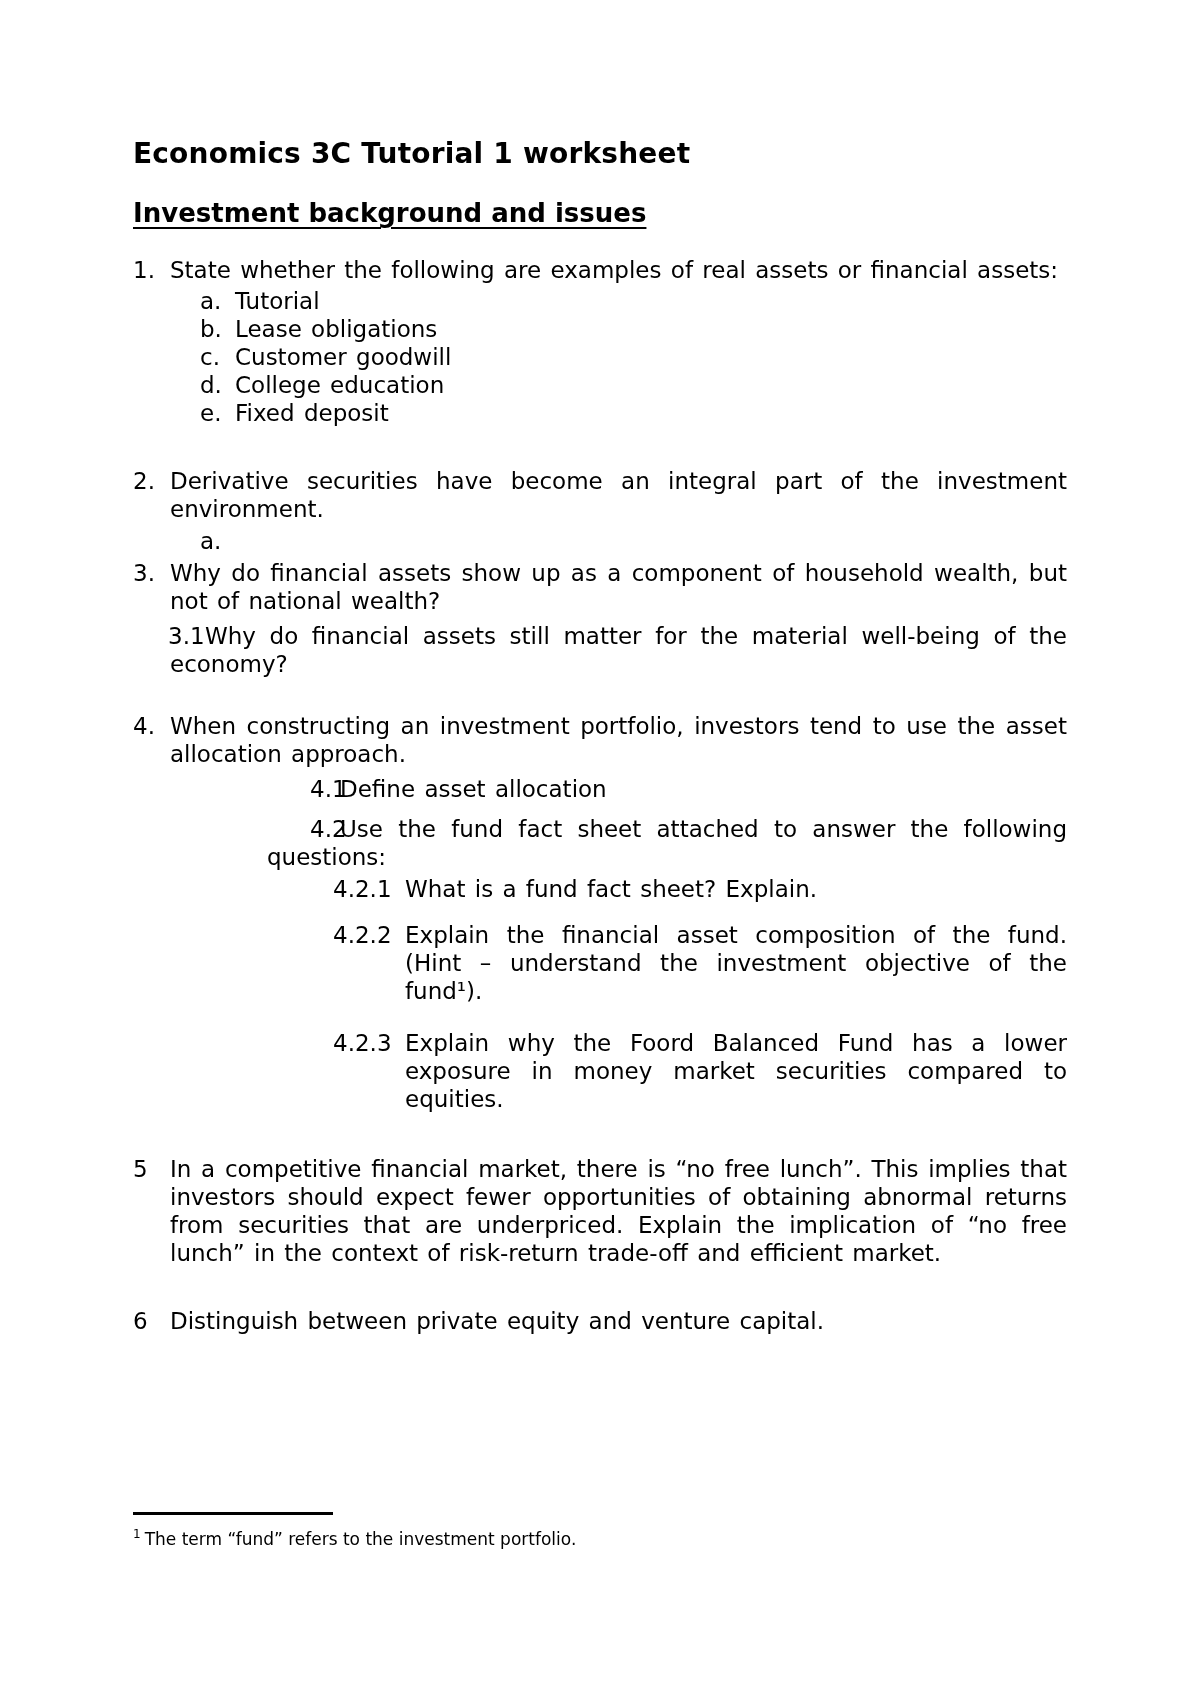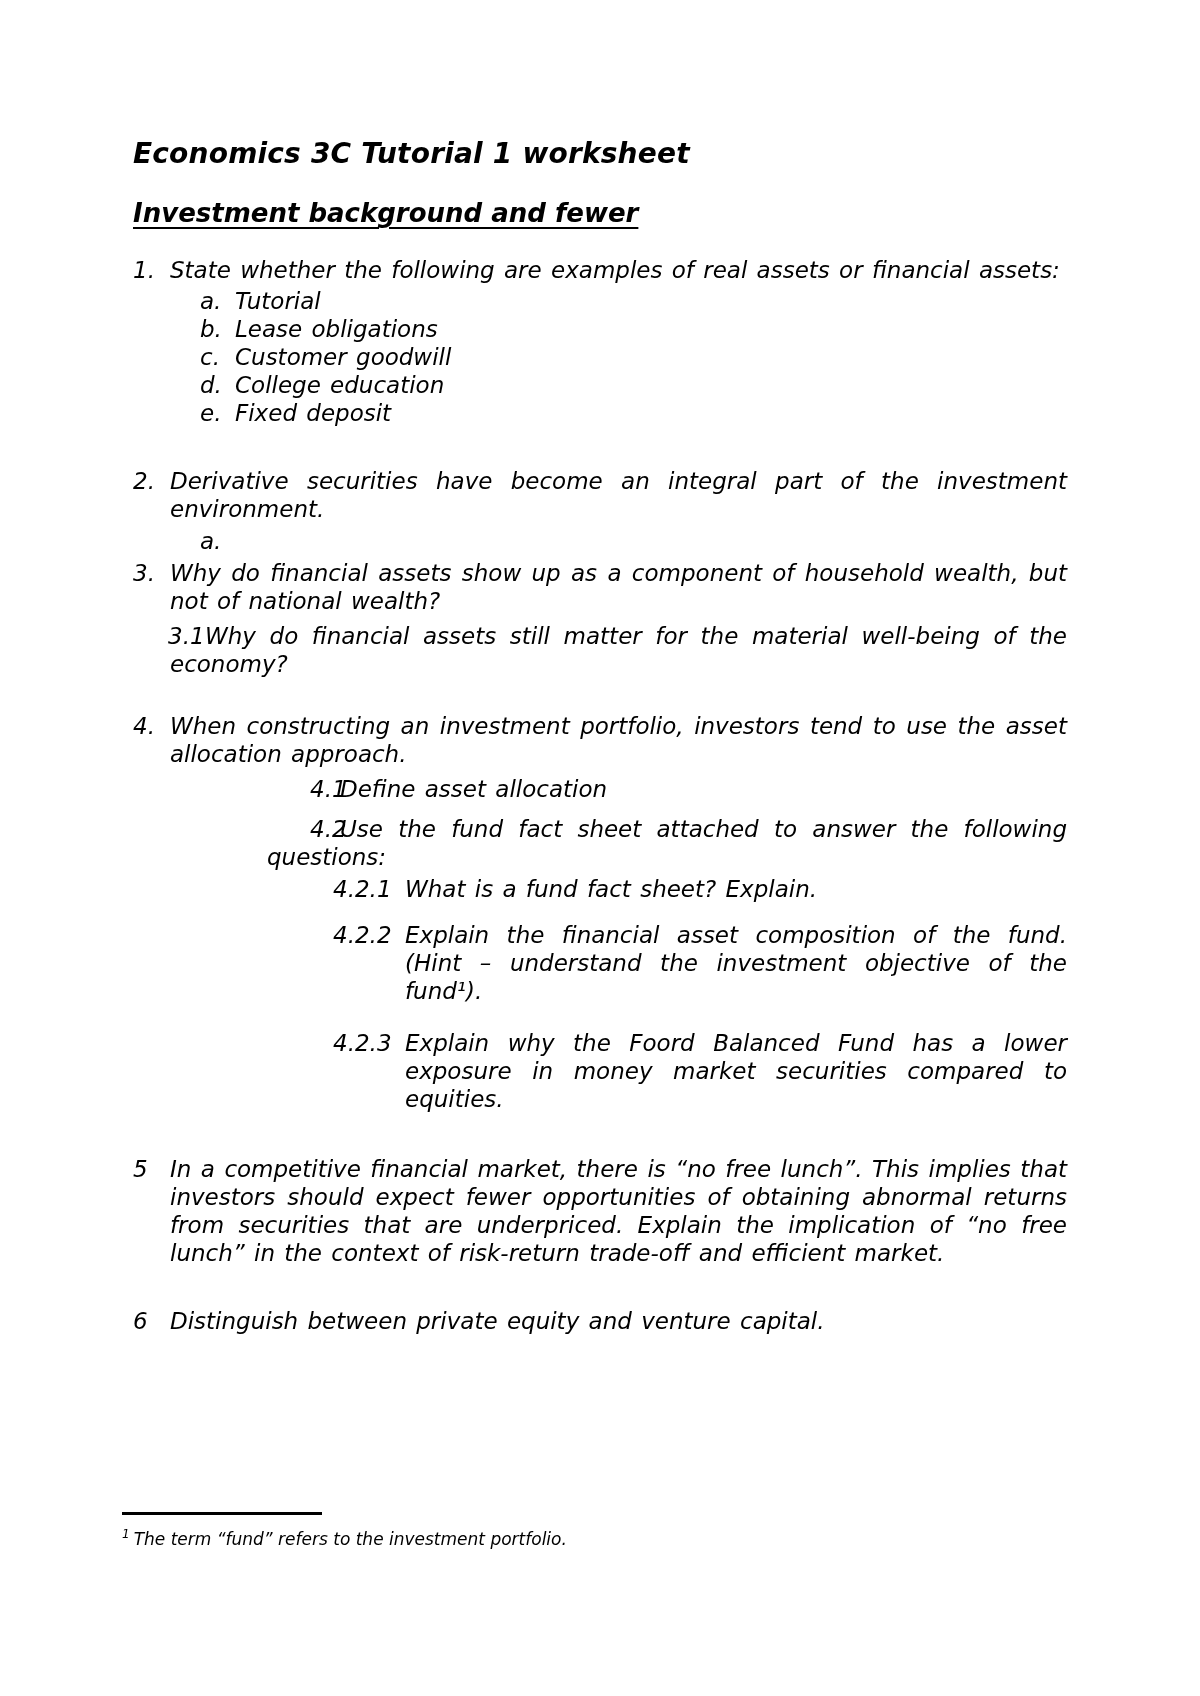--- a/index.html
+++ b/index.html
@@ -7,21 +7,20 @@
     position:relative;
     width:1200px;
     height:1696px;
     margin:0 auto;
     background:#ffffff;
     font-family:"DejaVu Sans","Liberation Sans",sans-serif;
     color:#000000;
     box-sizing:border-box;
     padding:136px 133px 0 133px;
     overflow:hidden;
-    font-style:italic;
   }
   .doc-title{
     font-size:28px;
     font-weight:bold;
     line-height:36px;
     letter-spacing:0.2px;
   }
   .section-heading{
     margin-top:26px;
     font-size:26px;
@@ -68,21 +67,21 @@
   .mt-q41{margin-top:7px;}
   .mt-q42{margin-top:12px;}
   .mt-q421{margin-top:4px;}
   .mt-q422{margin-top:18px;}
   .mt-q423{margin-top:24px;}
   .mt-q5{margin-top:42px;}
   .mt-q6{margin-top:40px;}
 
   .footnote-area{
     position:absolute;
-    left:122px;
+    left:133px;
     top:1512px;
     width:800px;
   }
   .footnote-rule{
     width:200px;
     height:3px;
     background:#000;
   }
   .footnote-text{
     margin-top:8px;
@@ -95,21 +94,21 @@
     margin-right:4px;
   }
 </style>
 </head>
 <body>
 
 <div class="page">
 
   <div class="doc-title">Economics 3C Tutorial 1 worksheet</div>
 
-  <div class="section-heading">Investment background and fewer</div>
+  <div class="section-heading">Investment background and issues</div>
 
   <div class="para p-l1 mt-q1">
     <span class="marker">1.</span><span>State whether the following are examples of real assets or financial assets:</span>
   </div>
   <div class="para p-sub mt-sub-first">
     <span class="marker">a.</span><span>Tutorial</span>
   </div>
   <div class="para p-sub">
     <span class="marker">b.</span><span>Lease obligations</span>
   </div>

